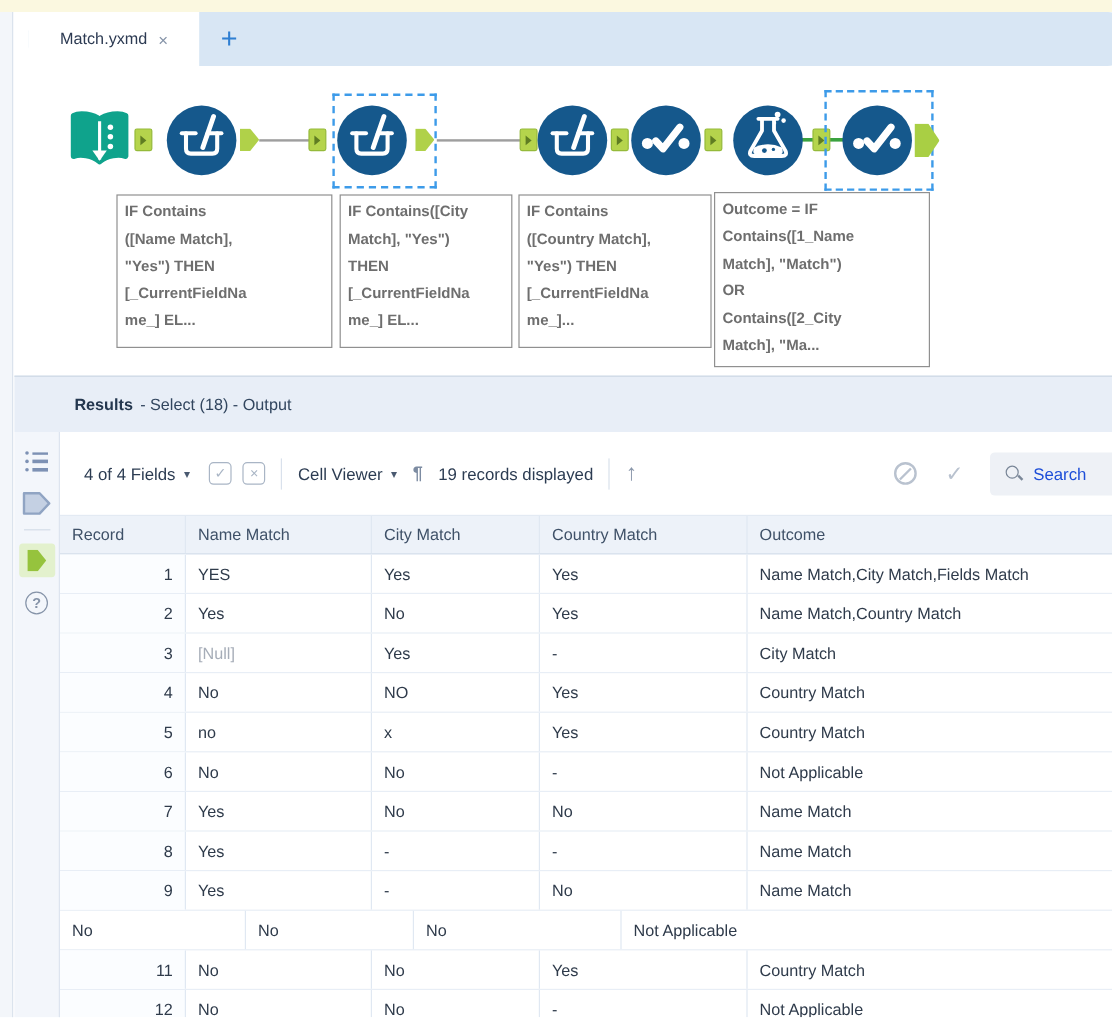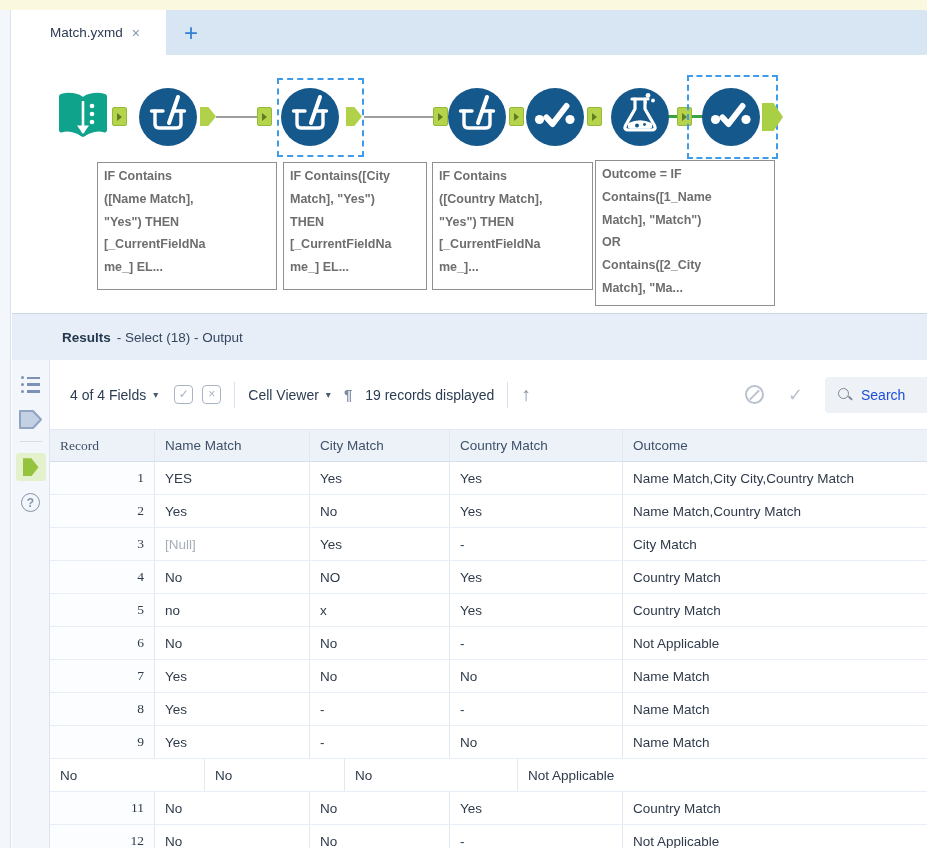--- a/index.html
+++ b/index.html
@@ -67,21 +67,21 @@
   .search-ph{color:#1d4ed8;font-size:14px;margin-left:9px;}
 
   
   .thead{position:absolute;left:0;top:70px;width:877px;height:32px;background:#edf2f9;border-bottom:1px solid #d5dfeb;display:flex;box-sizing:border-box;}
   .tbody{position:absolute;left:0;top:102px;width:877px;height:386px;overflow:hidden;}
   .tr{display:flex;height:33px;border-bottom:1px solid #e8eef6;box-sizing:border-box;}
   .th,.td{box-sizing:border-box;border-right:1px solid #e0e8f2;padding:0 10px;display:flex;align-items:center;
           font-size:13.5px;overflow:hidden;white-space:nowrap;}
   .th{color:#3f5168;}
   .td{color:#2f3b4b;}
-  .c0{width:105px;font-family:Liberation Serif, serif;}
+  .c0{width:105px;}
   .td.c0{justify-content:flex-end;background:#fbfdff;}
   .c1{width:155px;}
   .c2{width:140px;}
   .c3{width:173px;}
   .c4{flex:1;border-right:none;}
   .nullv{color:#a6adb8;}
 
   
   .licon{display:flex;flex-direction:column;gap:3.5px;}
   .lrow{display:flex;align-items:center;gap:3px;}
@@ -286,21 +286,21 @@
         <div class="th c2">City Match</div>
         <div class="th c3">Country Match</div>
         <div class="th c4">Outcome</div>
       </div>
     <div class="tbody">
         <div class="tr">
           <div class="td c0">1</div>
           <div class="td c1">YES</div>
           <div class="td c2">Yes</div>
           <div class="td c3">Yes</div>
-          <div class="td c4">Name Match,City City,Country Match</div>
+          <div class="td c4">Name Match,City Match,Fields Match</div>
         </div>
         <div class="tr">
           <div class="td c0">2</div>
           <div class="td c1">Yes</div>
           <div class="td c2">No</div>
           <div class="td c3">Yes</div>
           <div class="td c4">Name Match,Country Match</div>
         </div>
         <div class="tr">
           <div class="td c0">3</div>

